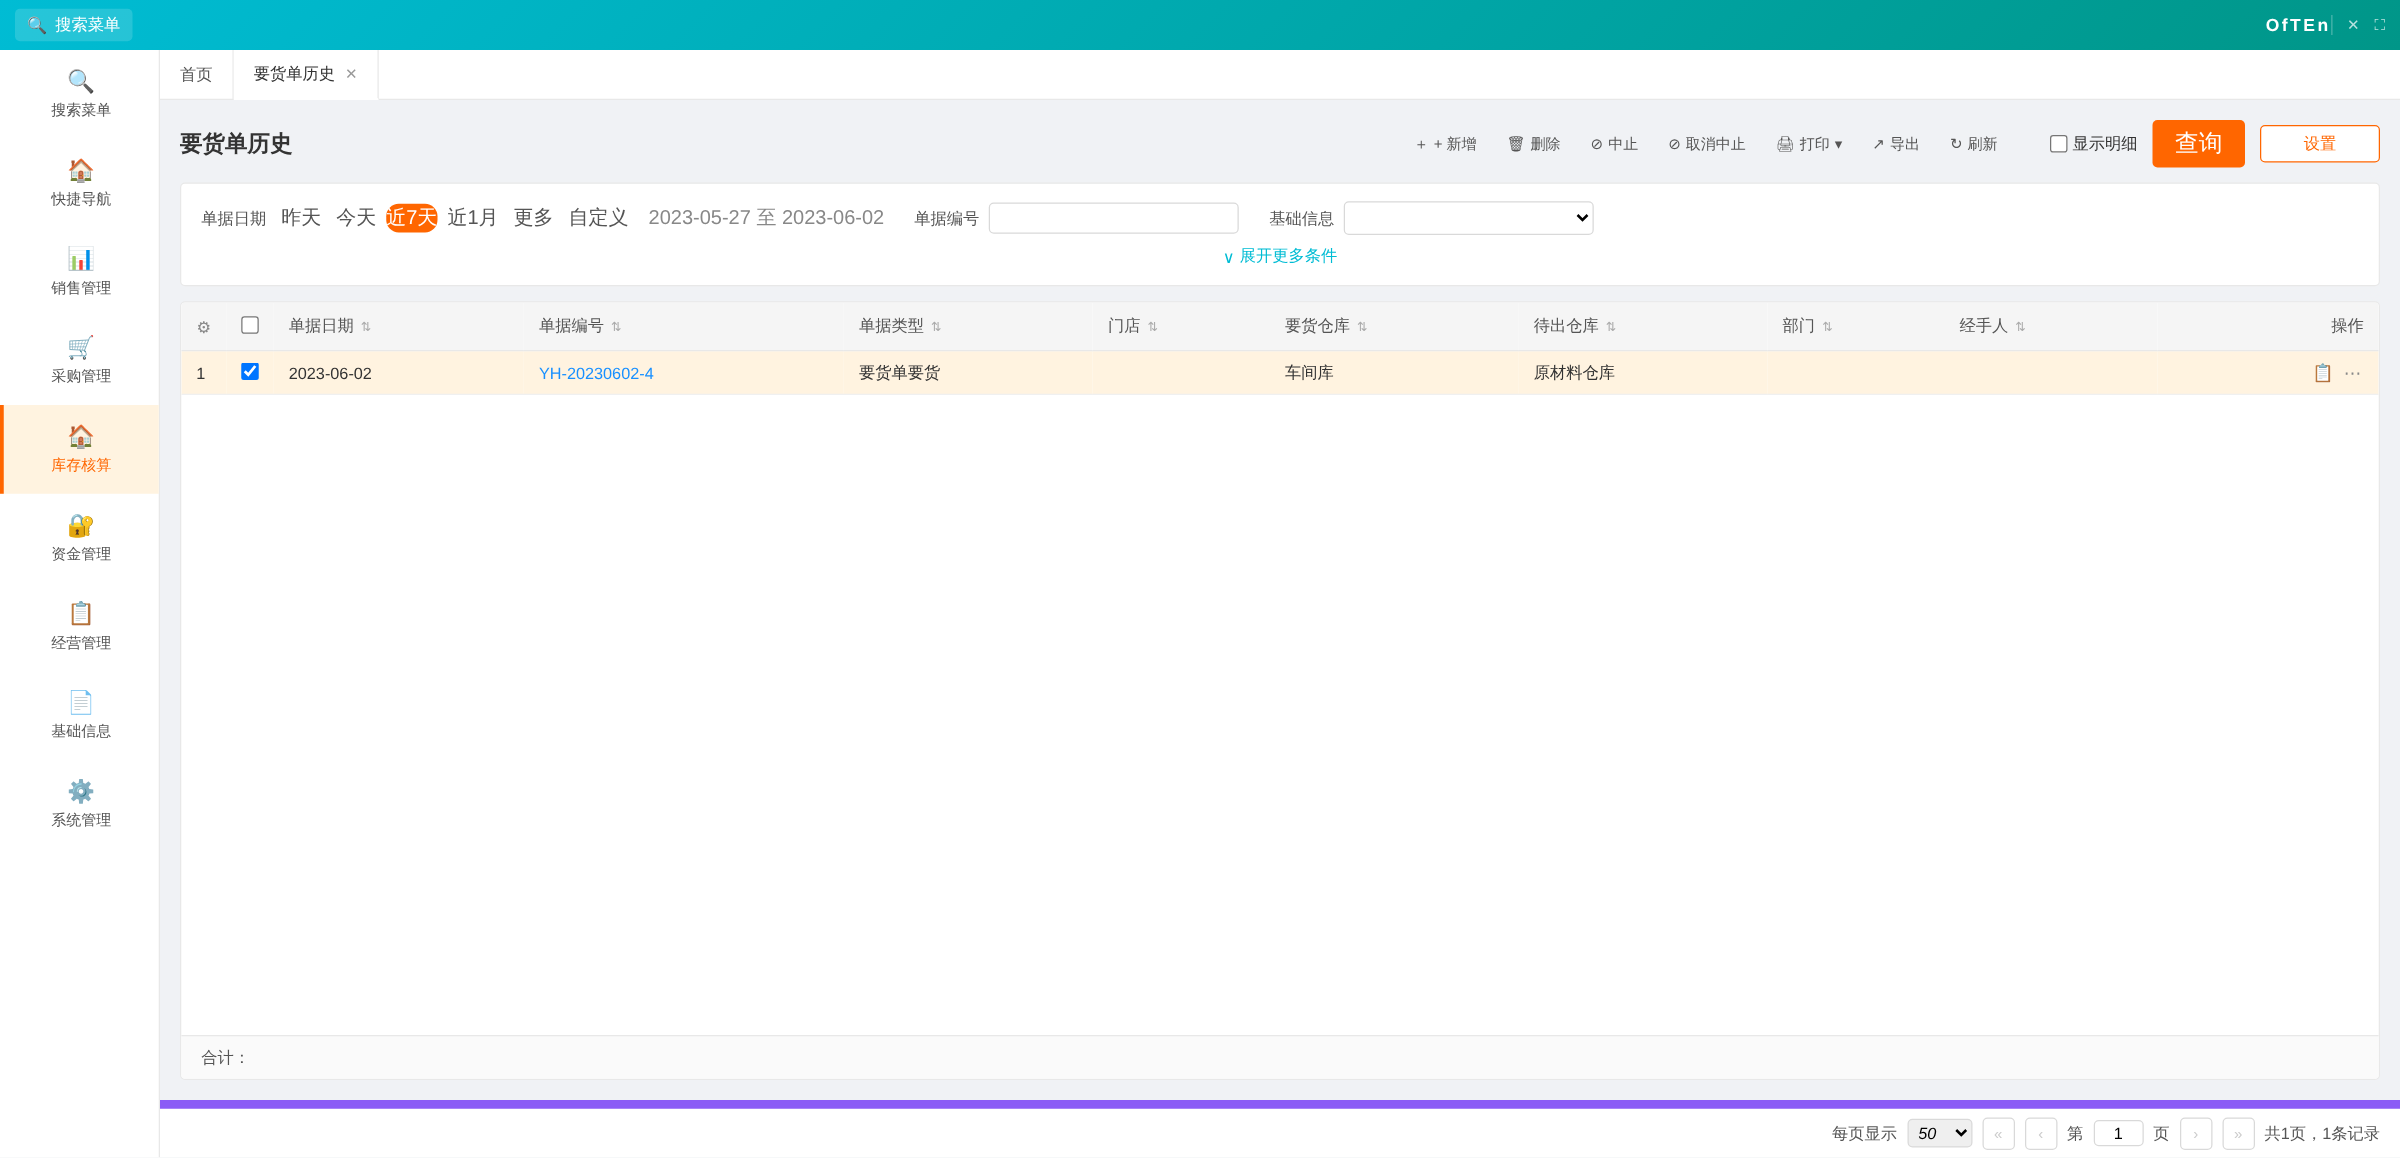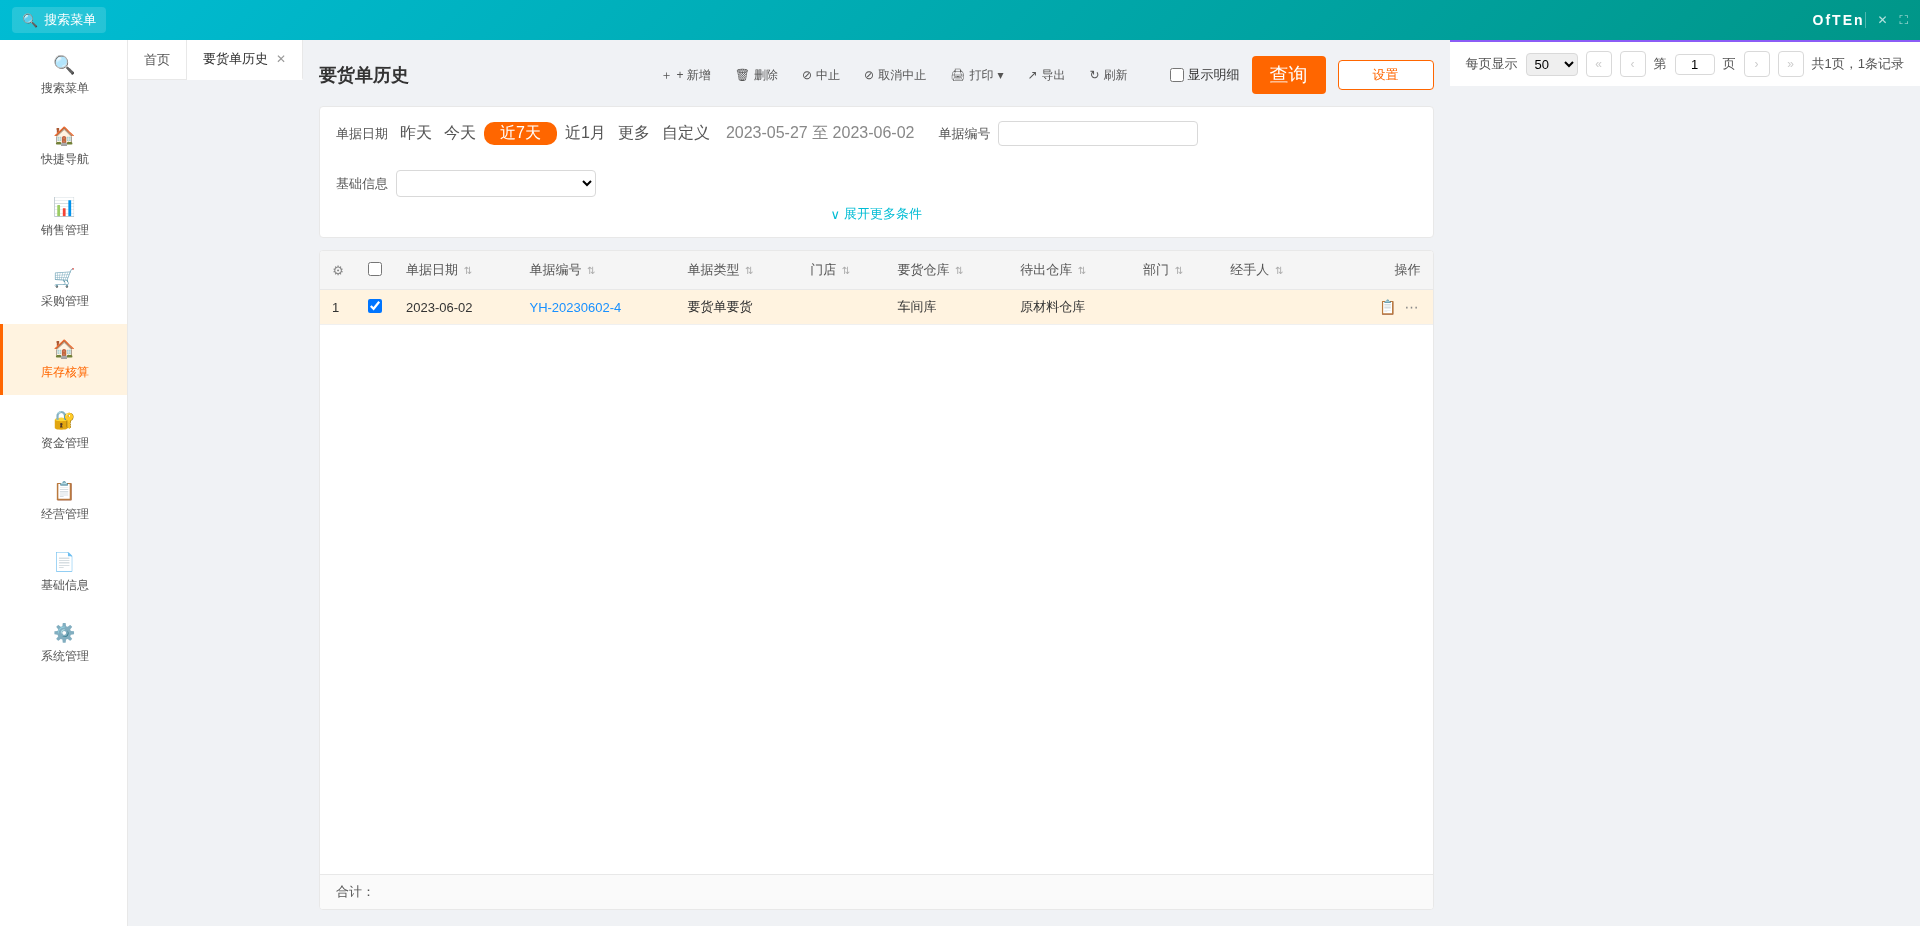--- a/index.html
+++ b/index.html
@@ -10,21 +10,21 @@
     .top-bar { height: 40px; background: linear-gradient(135deg, #00bcd4, #009688); display: flex; align-items: center; padding: 0 12px; color: white; flex-shrink: 0; }
     .main-area { display: flex; flex: 1; overflow: hidden; }
 
     
     .sidebar { width: 128px; background: #fff; border-right: 1px solid #e8e8e8; display: flex; flex-direction: column; flex-shrink: 0; }
     .sidebar-item { display: flex; flex-direction: column; align-items: center; padding: 14px 8px; cursor: pointer; color: #555; font-size: 12px; gap: 4px; border-left: 3px solid transparent; }
     .sidebar-item.active { background: #fff3e0; color: #ff6600; border-left-color: #ff6600; }
     .sidebar-icon { font-size: 18px; }
 
     
-    .content { flex: 1; display: flex; flex-direction: row; overflow: hidden; background: #f0f2f5; }
+    .content { flex: 1; display: flex; flex-direction: column; overflow: hidden; background: #f0f2f5; }
 
     
     .tab-bar { height: 40px; background: #fff; display: flex; align-items: center; border-bottom: 1px solid #e8e8e8; padding: 0 0 0 0; flex-shrink: 0; }
     .tab-item { height: 40px; display: flex; align-items: center; padding: 0 16px; cursor: pointer; font-size: 13px; color: #555; border-right: 1px solid #e8e8e8; }
     .tab-item.active { background: #fff; color: #333; border-bottom: 2px solid transparent; }
     .tab-close { margin-left: 8px; color: #999; font-size: 12px; cursor: pointer; }
 
     
     .page-content { flex: 1; display: flex; flex-direction: column; overflow: hidden; padding: 16px; background: #f0f2f5; }
     .page-header { display: flex; align-items: center; justify-content: space-between; margin-bottom: 12px; }
@@ -34,21 +34,21 @@
     .btn-primary { background: #ff6600; color: white; border: none; padding: 6px 18px; border-radius: 4px; cursor: pointer; font-size: 19px; }
     .btn-settings { background: white; color: #ff6600; border: 1px solid #ff6600; padding: 5px 34px; border-radius: 4px; cursor: pointer; font-size: 13px; }
 
     
     .filter-area { background: white; border-radius: 4px; padding: 14px 16px; margin-bottom: 12px; border: 1px solid #e8e8e8; }
     .filter-row { display: flex; align-items: center; gap: 24px; flex-wrap: wrap; }
     .filter-item { display: flex; align-items: center; gap: 8px; }
     .filter-label { color: #555; font-size: 13px; white-space: nowrap; }
     .date-shortcuts { display: flex; align-items: center; gap: 4px; }
     .date-btn { font-size: 16px; color: #555; cursor: pointer; padding: 1px 4px; border-radius: 3px; }
-    .date-btn.active { background: #ff6600; color: white; border-radius: 10px; padding: 1px 16px; }
+    .date-btn.active { background: #ff6600; color: white; border-radius: 10px; padding: 1px 0; }
     .date-range { font-size: 16px; color: #888; margin-left: 4px; }
     .filter-input { border: 1px solid #d9d9d9; border-radius: 4px; padding: 4px 8px; font-size: 13px; width: 200px; outline: none; }
     .filter-select { border: 1px solid #d9d9d9; border-radius: 4px; padding: 4px 8px; font-size: 13px; width: 200px; outline: none; background: white; cursor: pointer; }
     .expand-btn { display: flex; align-items: center; gap: 4px; color: #00bcd4; cursor: pointer; font-size: 13px; margin-top: 8px; justify-content: center; }
 
     
     .table-container { flex: 1; background: white; border-radius: 4px; border: 1px solid #e8e8e8; display: flex; flex-direction: column; overflow: hidden; }
     .table-wrapper { flex: 1; overflow: auto; }
     table { width: 100%; border-collapse: collapse; }
     thead tr { background: #f5f5f5; }
@@ -60,22 +60,22 @@
     .action-icon { color: #888; cursor: pointer; font-size: 14px; padding: 2px; }
     .th-checkbox, .td-checkbox { width: 32px; text-align: center; }
     .th-settings { width: 36px; text-align: center; }
     .th-actions { text-align: right; min-width: 80px; }
     .td-actions { text-align: right; }
 
     
     .table-footer { padding: 8px 16px; border-top: 1px solid #e8e8e8; background: #fafafa; font-size: 13px; color: #555; display: flex; align-items: center; }
 
     
-    .pagination-bar { height: 46px; background: white; border-top: 2px solid #8b5cf6; display: flex; align-items: center; justify-content: center; padding: 0 16px; gap: 8px; font-size: 13px; color: #555; flex-shrink: 0; }
-    .page-select { border: 1px solid #d9d9d9; border-radius: 4px; padding: 2px 4px; font-size: 13px; outline: none; }
+    .pagination-bar { height: 46px; background: white; border-top: 7px solid #8b5cf6; display: flex; align-items: center; justify-content: flex-end; padding: 0 16px; gap: 8px; font-size: 13px; color: #555; flex-shrink: 0; }
+    .page-select { border: 1px solid #d9d9d9; border-radius: 4px; padding: 2px 4px; font-size: 13px; outline: none; font-style: italic; }
     .page-btn { width: 26px; height: 26px; display: flex; align-items: center; justify-content: center; border: 1px solid #d9d9d9; border-radius: 4px; cursor: pointer; font-size: 12px; background: white; color: #555; }
     .page-btn.disabled { color: #ccc; cursor: not-allowed; }
     .page-input { width: 40px; border: 1px solid #d9d9d9; border-radius: 4px; padding: 2px 4px; text-align: center; font-size: 13px; outline: none; }
 
     
     .top-search { display: flex; align-items: center; gap: 6px; background: rgba(255,255,255,0.15); border-radius: 4px; padding: 4px 10px; cursor: pointer; margin-right: auto; }
     .top-brand { font-size: 14px; font-weight: bold; color: white; letter-spacing: 2px; }
     .top-actions { display: flex; align-items: center; gap: 12px; color: rgba(255,255,255,0.9); font-size: 12px; }
     .top-close-btn { cursor: pointer; opacity: 0.8; }
     .top-expand-btn { cursor: pointer; opacity: 0.8; }

